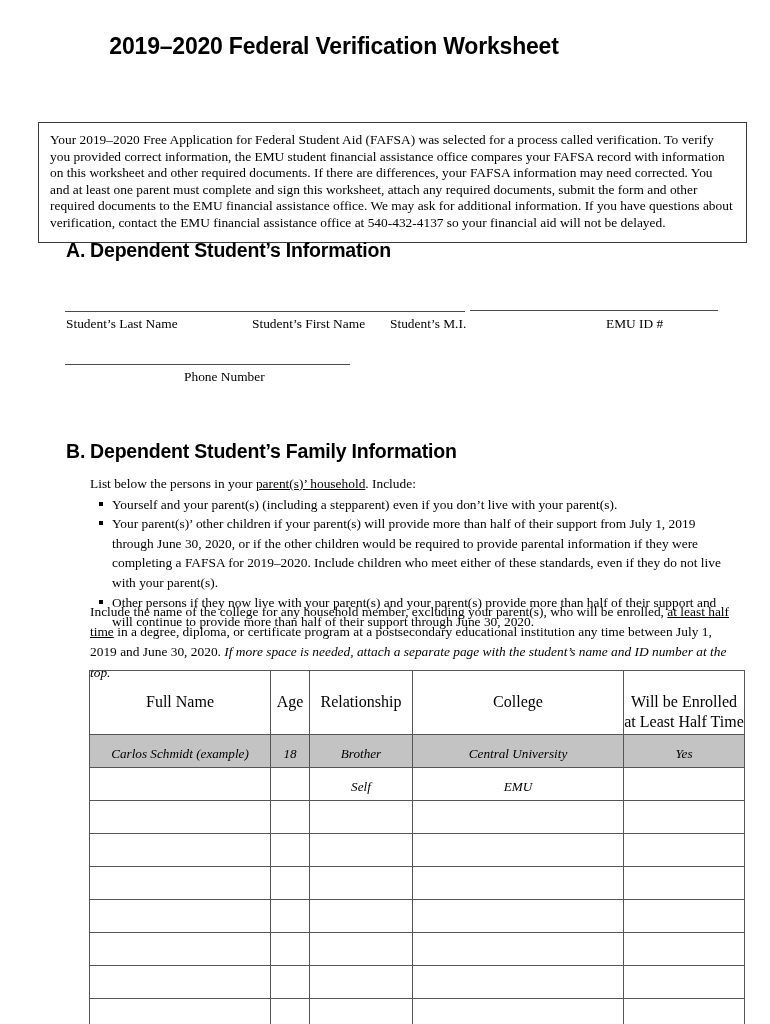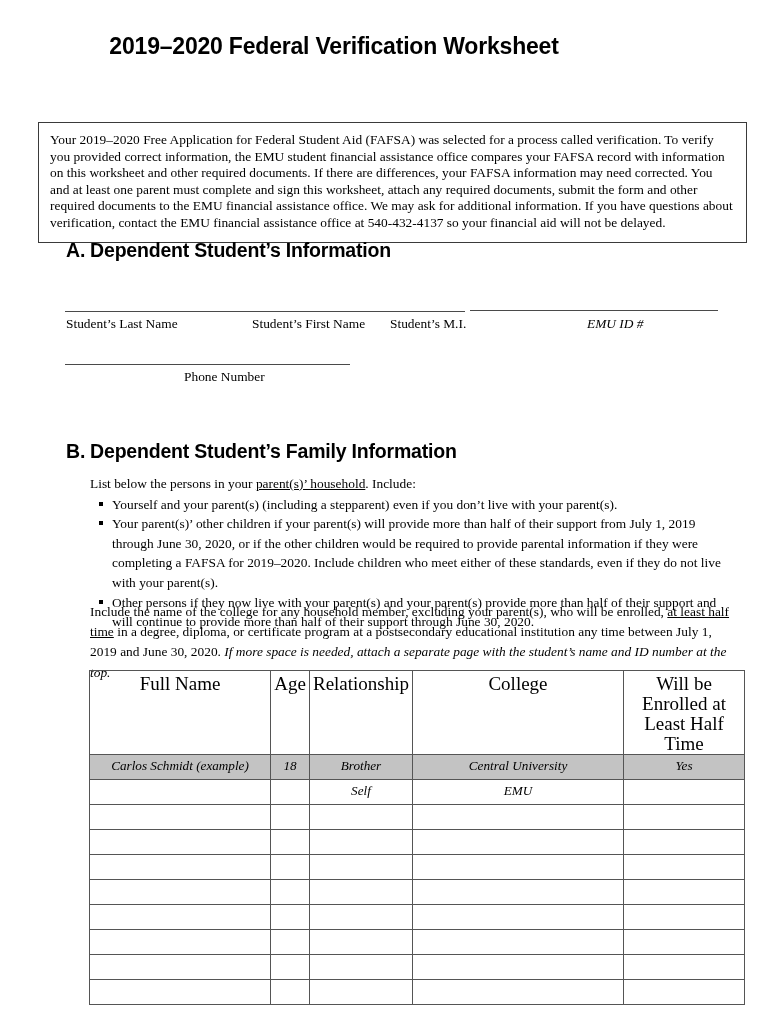--- a/index.html
+++ b/index.html
@@ -85,21 +85,21 @@
 
   .field-label {
     position: absolute;
     font-size: 13.4px;
     line-height: 16px;
     white-space: nowrap;
   }
   #lbl-last   { left: 66px;  top: 316px; }
   #lbl-first  { left: 252px; top: 316px; }
   #lbl-mi     { left: 390px; top: 316px; }
-  #lbl-emuid  { left: 587px; top: 316px; font-style: italic; }
+  #lbl-emuid  { left: 606px; top: 316px; }
   #lbl-phone  { left: 184px; top: 369px; }
 
   
   .sec-b-body {
     position: absolute;
     left: 90px;
     top: 466px;
     width: 650px;
     font-size: 13.4px;
     line-height: 19.6px;
@@ -152,27 +152,27 @@
   .household-table td, .household-table th {
     border: 1px solid #555;
     padding: 0;
     text-align: center;
     vertical-align: top;
     font-weight: normal;
   }
   .household-table th {
     height: 42px;
     line-height: 20px;
-    padding-top: 3px;
-    font-size: 19px;
+    padding-top: 21px;
+    font-size: 16px;
   }
   .household-table td {
     height: 23px;
     line-height: 20px;
-    padding-top: 1px;
+    padding-top: 9px;
   }
   .col-name  { width: 180px; }
   .col-age   { width: 38px; }
   .col-rel   { width: 102px; }
   .col-col   { width: 210px; }
   .col-enr   { width: 120px; }
 
   tr.example-row td {
     background-color: #c3c3c3;
     font-style: italic;

